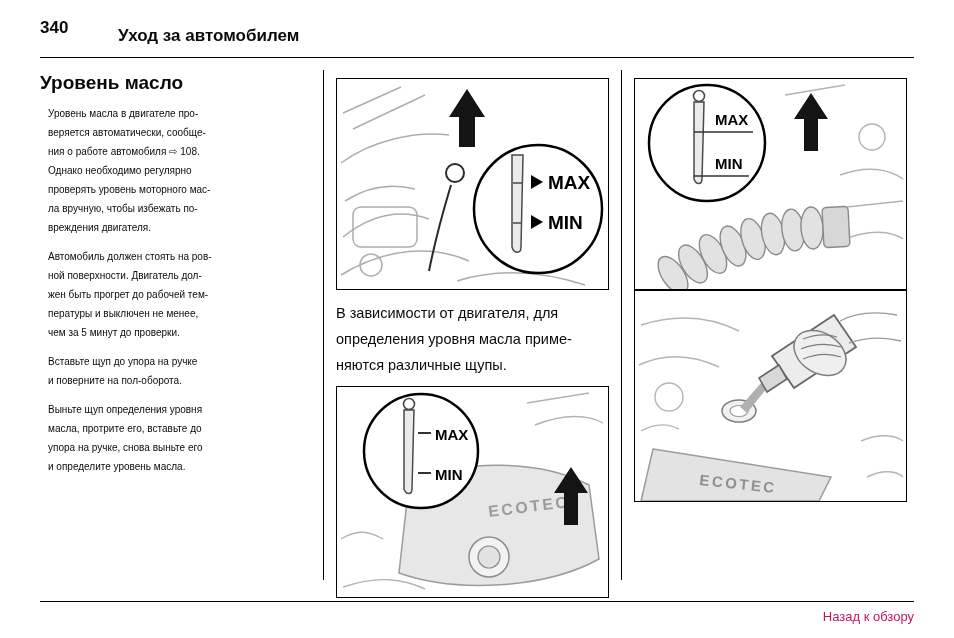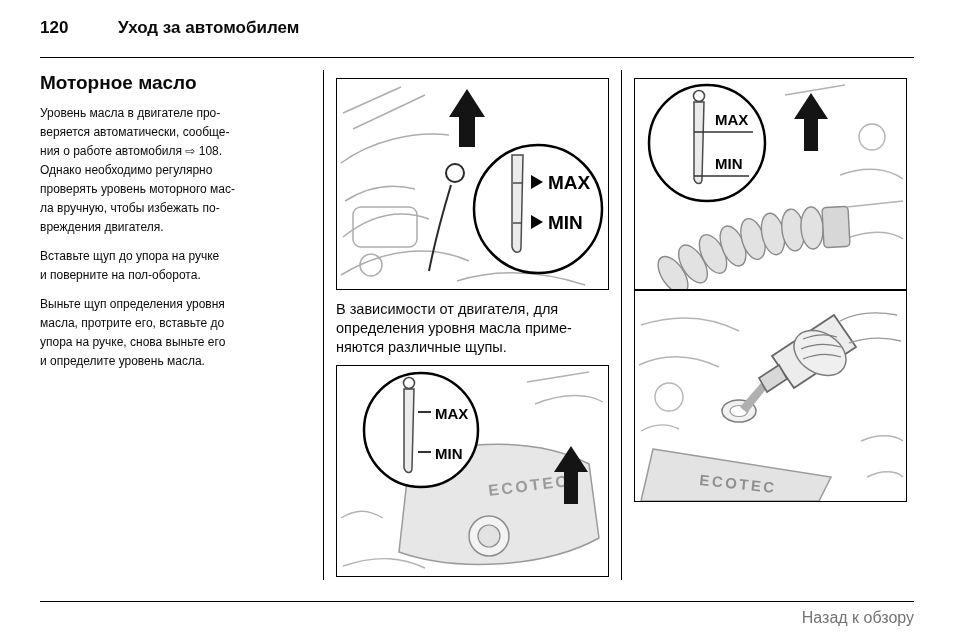--- a/index.html
+++ b/index.html
@@ -6,58 +6,63 @@
   html, body { margin: 0; padding: 0; }
   body {
     width: 954px; height: 638px;
     background: #ffffff;
     font-family: "Liberation Sans", "DejaVu Sans", sans-serif;
     color: #0a0a0a;
     position: relative;
     overflow: hidden;
   }
   .hdr-num  { position: absolute; left: 40px;  top: 18px; font-size: 17px; font-weight: bold; }
-  .hdr-title{ position: absolute; left: 118px; top: 18px; font-size: 17px; font-weight: bold; }
+  .hdr-title{ position: absolute; left: 118px; top: 26px; font-size: 17px; font-weight: bold; }
   .rule { position: absolute; background: #000; height: 1px; }
   .header-rule { left: 40px; right: 40px; top: 57px; }
   .footer-rule { left: 40px; right: 40px; top: 601px; }
   .vdiv { position: absolute; width: 1px; background: #000; top: 70px; height: 510px; }
   .vdiv1 { left: 323px; }
   .vdiv2 { left: 621px; }
   .col-left  { position: absolute; left: 40px;  top: 72px; width: 276px; }
   .col-left h1 { margin: 0 0 10px; font-size: 19px; font-weight: bold; }
-  .col-left p  { margin: 0 0 10px; font-size: 12px; line-height: 19px; white-space: pre-line; }
+  .col-left p  { margin: 0 8px 10px; font-size: 10px; line-height: 19px; white-space: pre-line; }
   .col-mid   { position: absolute; left: 336px; top: 78px; width: 273px; }
   .col-right { position: absolute; left: 634px; top: 78px; width: 273px; }
   figure.fig { margin: 0; border: 1px solid #000; width: 273px; height: 212px; background: #fff; overflow: hidden; }
   .fig svg { display: block; }
-  p.caption { margin: 10px 0 8px; font-size: 14.5px; line-height: 19px; white-space: pre-line; }
-  .back-link { position: absolute; right: 40px; top: 609px; font-size: 16px; color: #737373; text-decoration: none; cursor: pointer; }
+  p.caption { margin: 10px 0 8px; font-size: 14.5px; line-height: 26px; white-space: pre-line; }
+  .back-link { position: absolute; right: 40px; top: 609px; font-size: 13px; color: #be185d; text-decoration: none; cursor: pointer; }
   svg text { font-family: "Liberation Sans", "DejaVu Sans", sans-serif; }
 </style>
 </head>
 <body>
 
 <div>
 
-  <span class="hdr-num">120</span>
+  <span class="hdr-num">340</span>
   <span class="hdr-title">Уход за автомобилем</span>
   <div class="rule header-rule"></div>
   <div class="vdiv vdiv1"></div>
   <div class="vdiv vdiv2"></div>
 
   <section class="col-left">
-    <h1>Моторное масло</h1>
+    <h1>Уровень масло</h1>
     <p>Уровень масла в двигателе про-
 веряется автоматически, сообще-
 ния о работе автомобиля ⇨ 108.
 Однако необходимо регулярно
 проверять уровень моторного мас-
 ла вручную, чтобы избежать по-
 вреждения двигателя.</p>
+    <p>Автомобиль должен стоять на ров-
+ной поверхности. Двигатель дол-
+жен быть прогрет до рабочей тем-
+пературы и выключен не менее,
+чем за 5 минут до проверки.</p>
     <p>Вставьте щуп до упора на ручке
 и поверните на пол-оборота.</p>
     <p>Выньте щуп определения уровня
 масла, протрите его, вставьте до
 упора на ручке, снова выньте его
 и определите уровень масла.</p>
   </section>
 
   <section class="col-mid">
     <figure class="fig">

